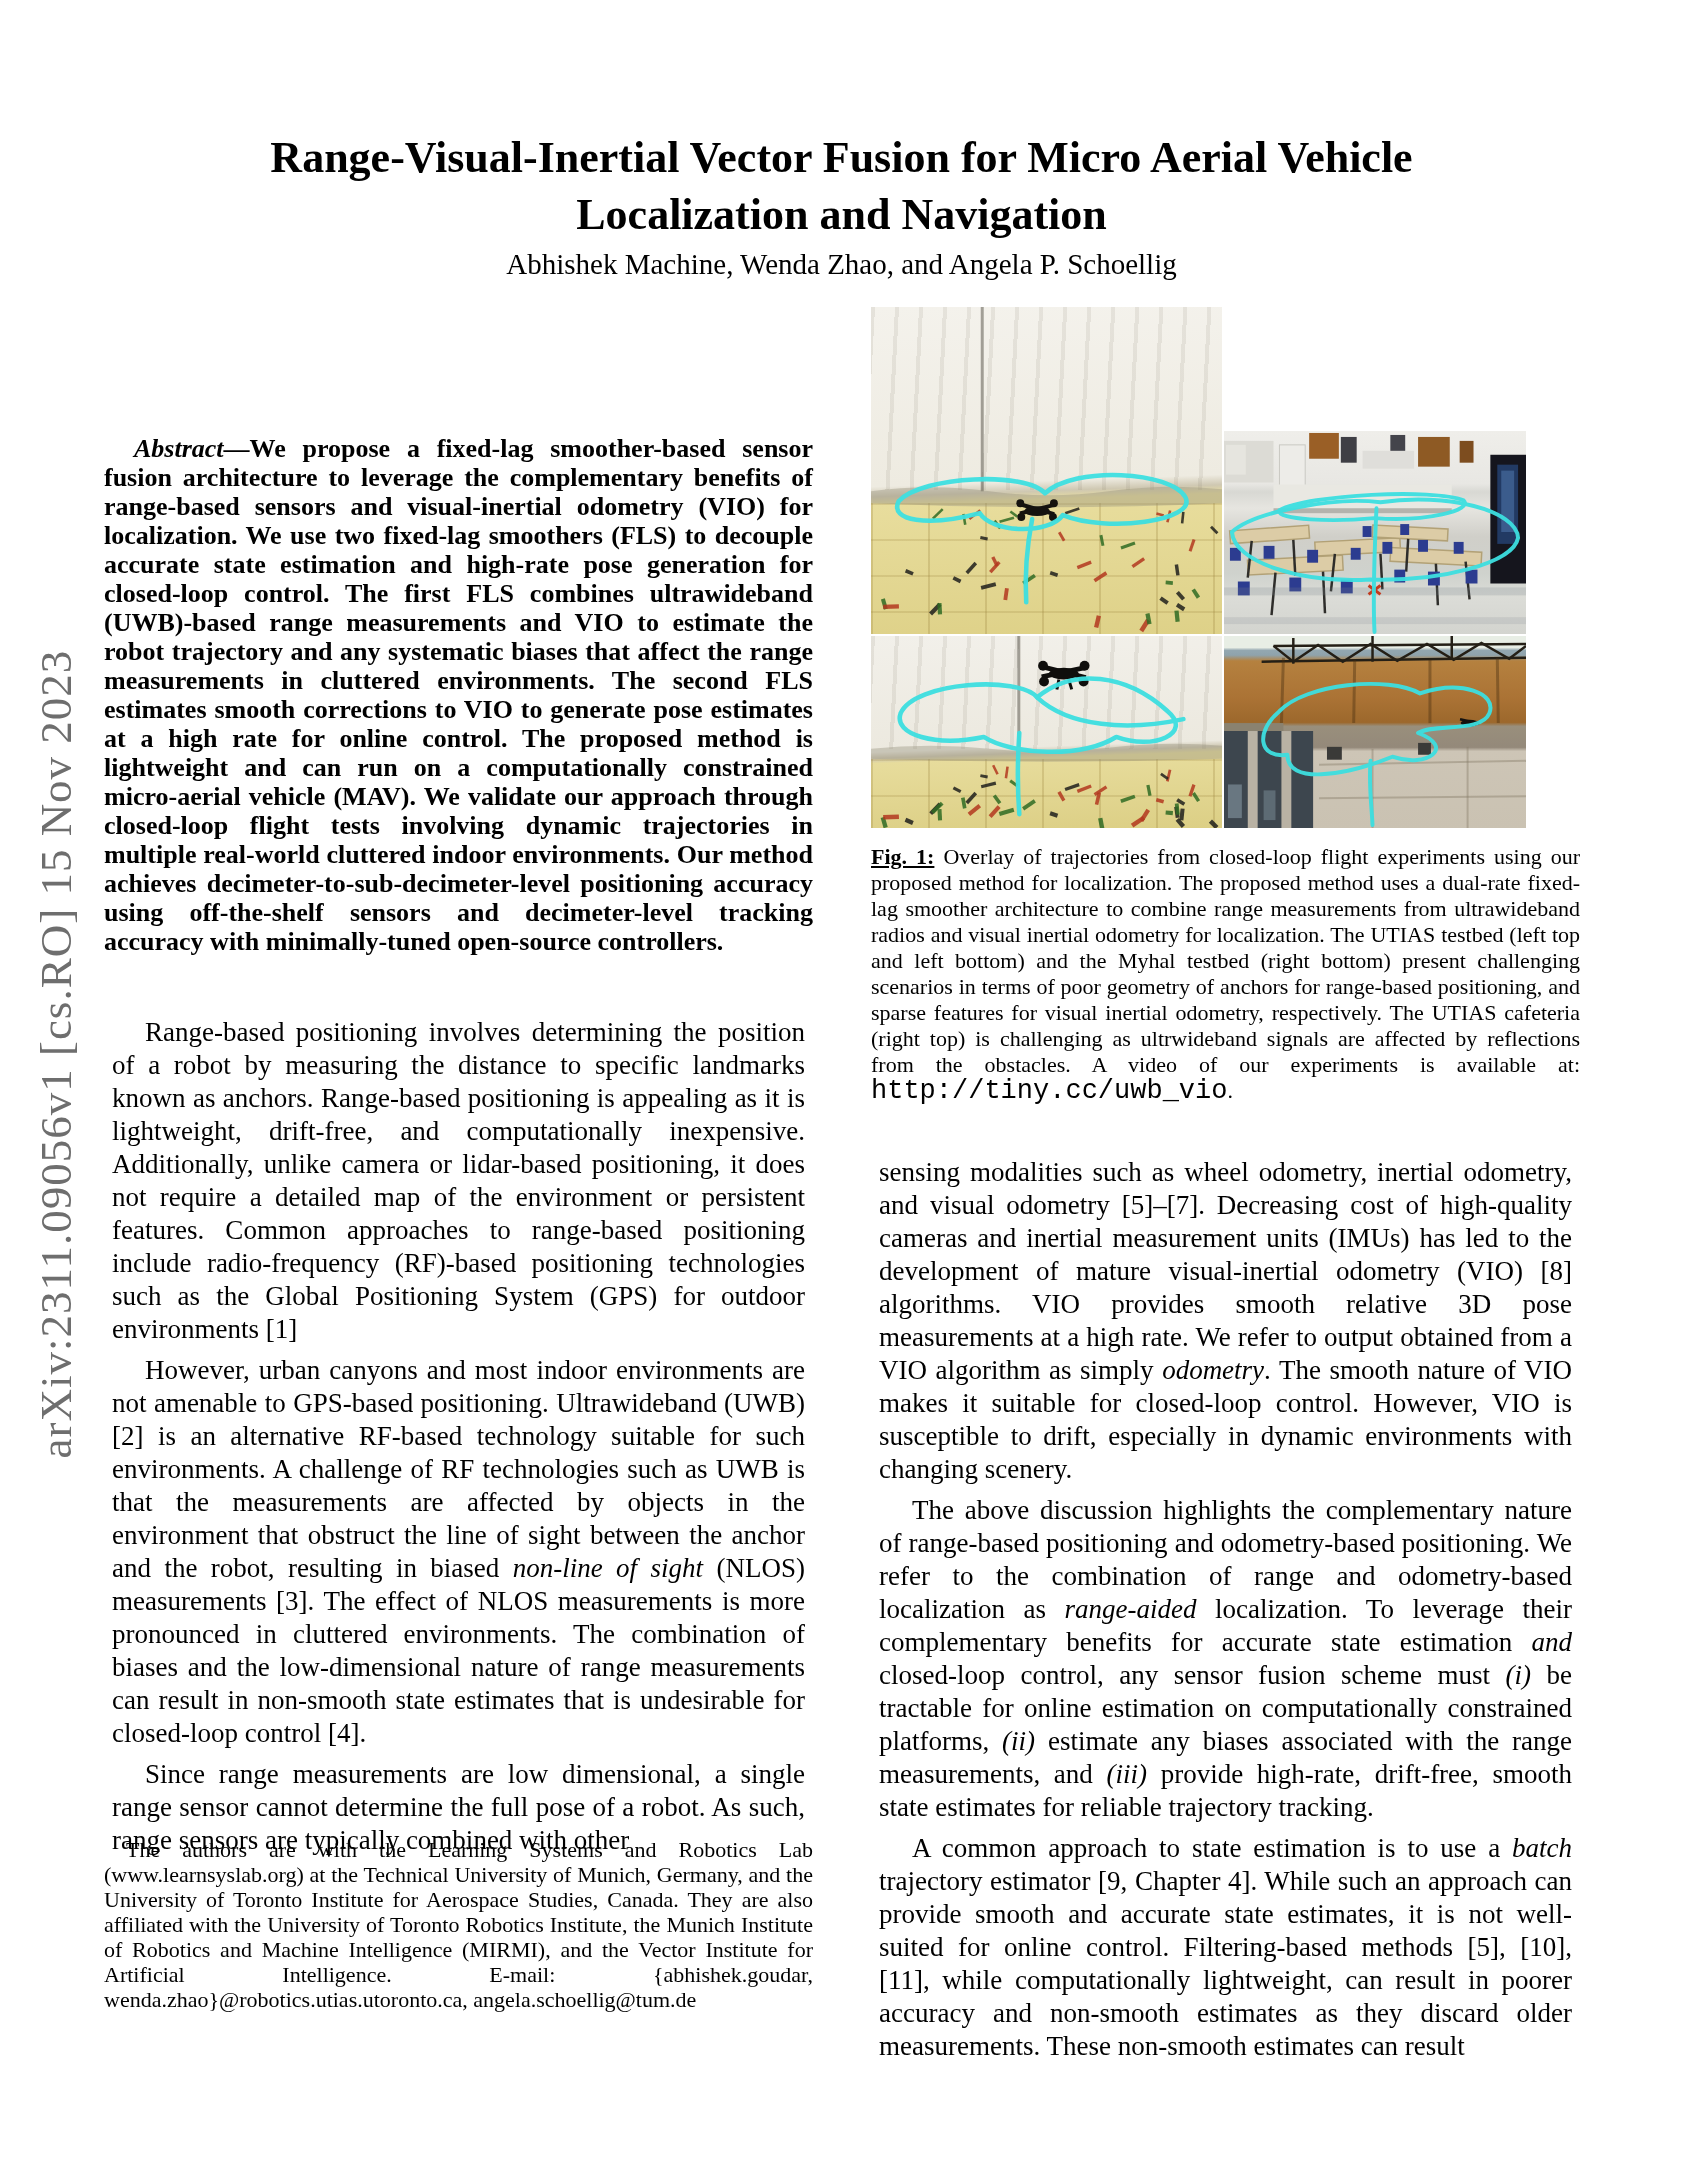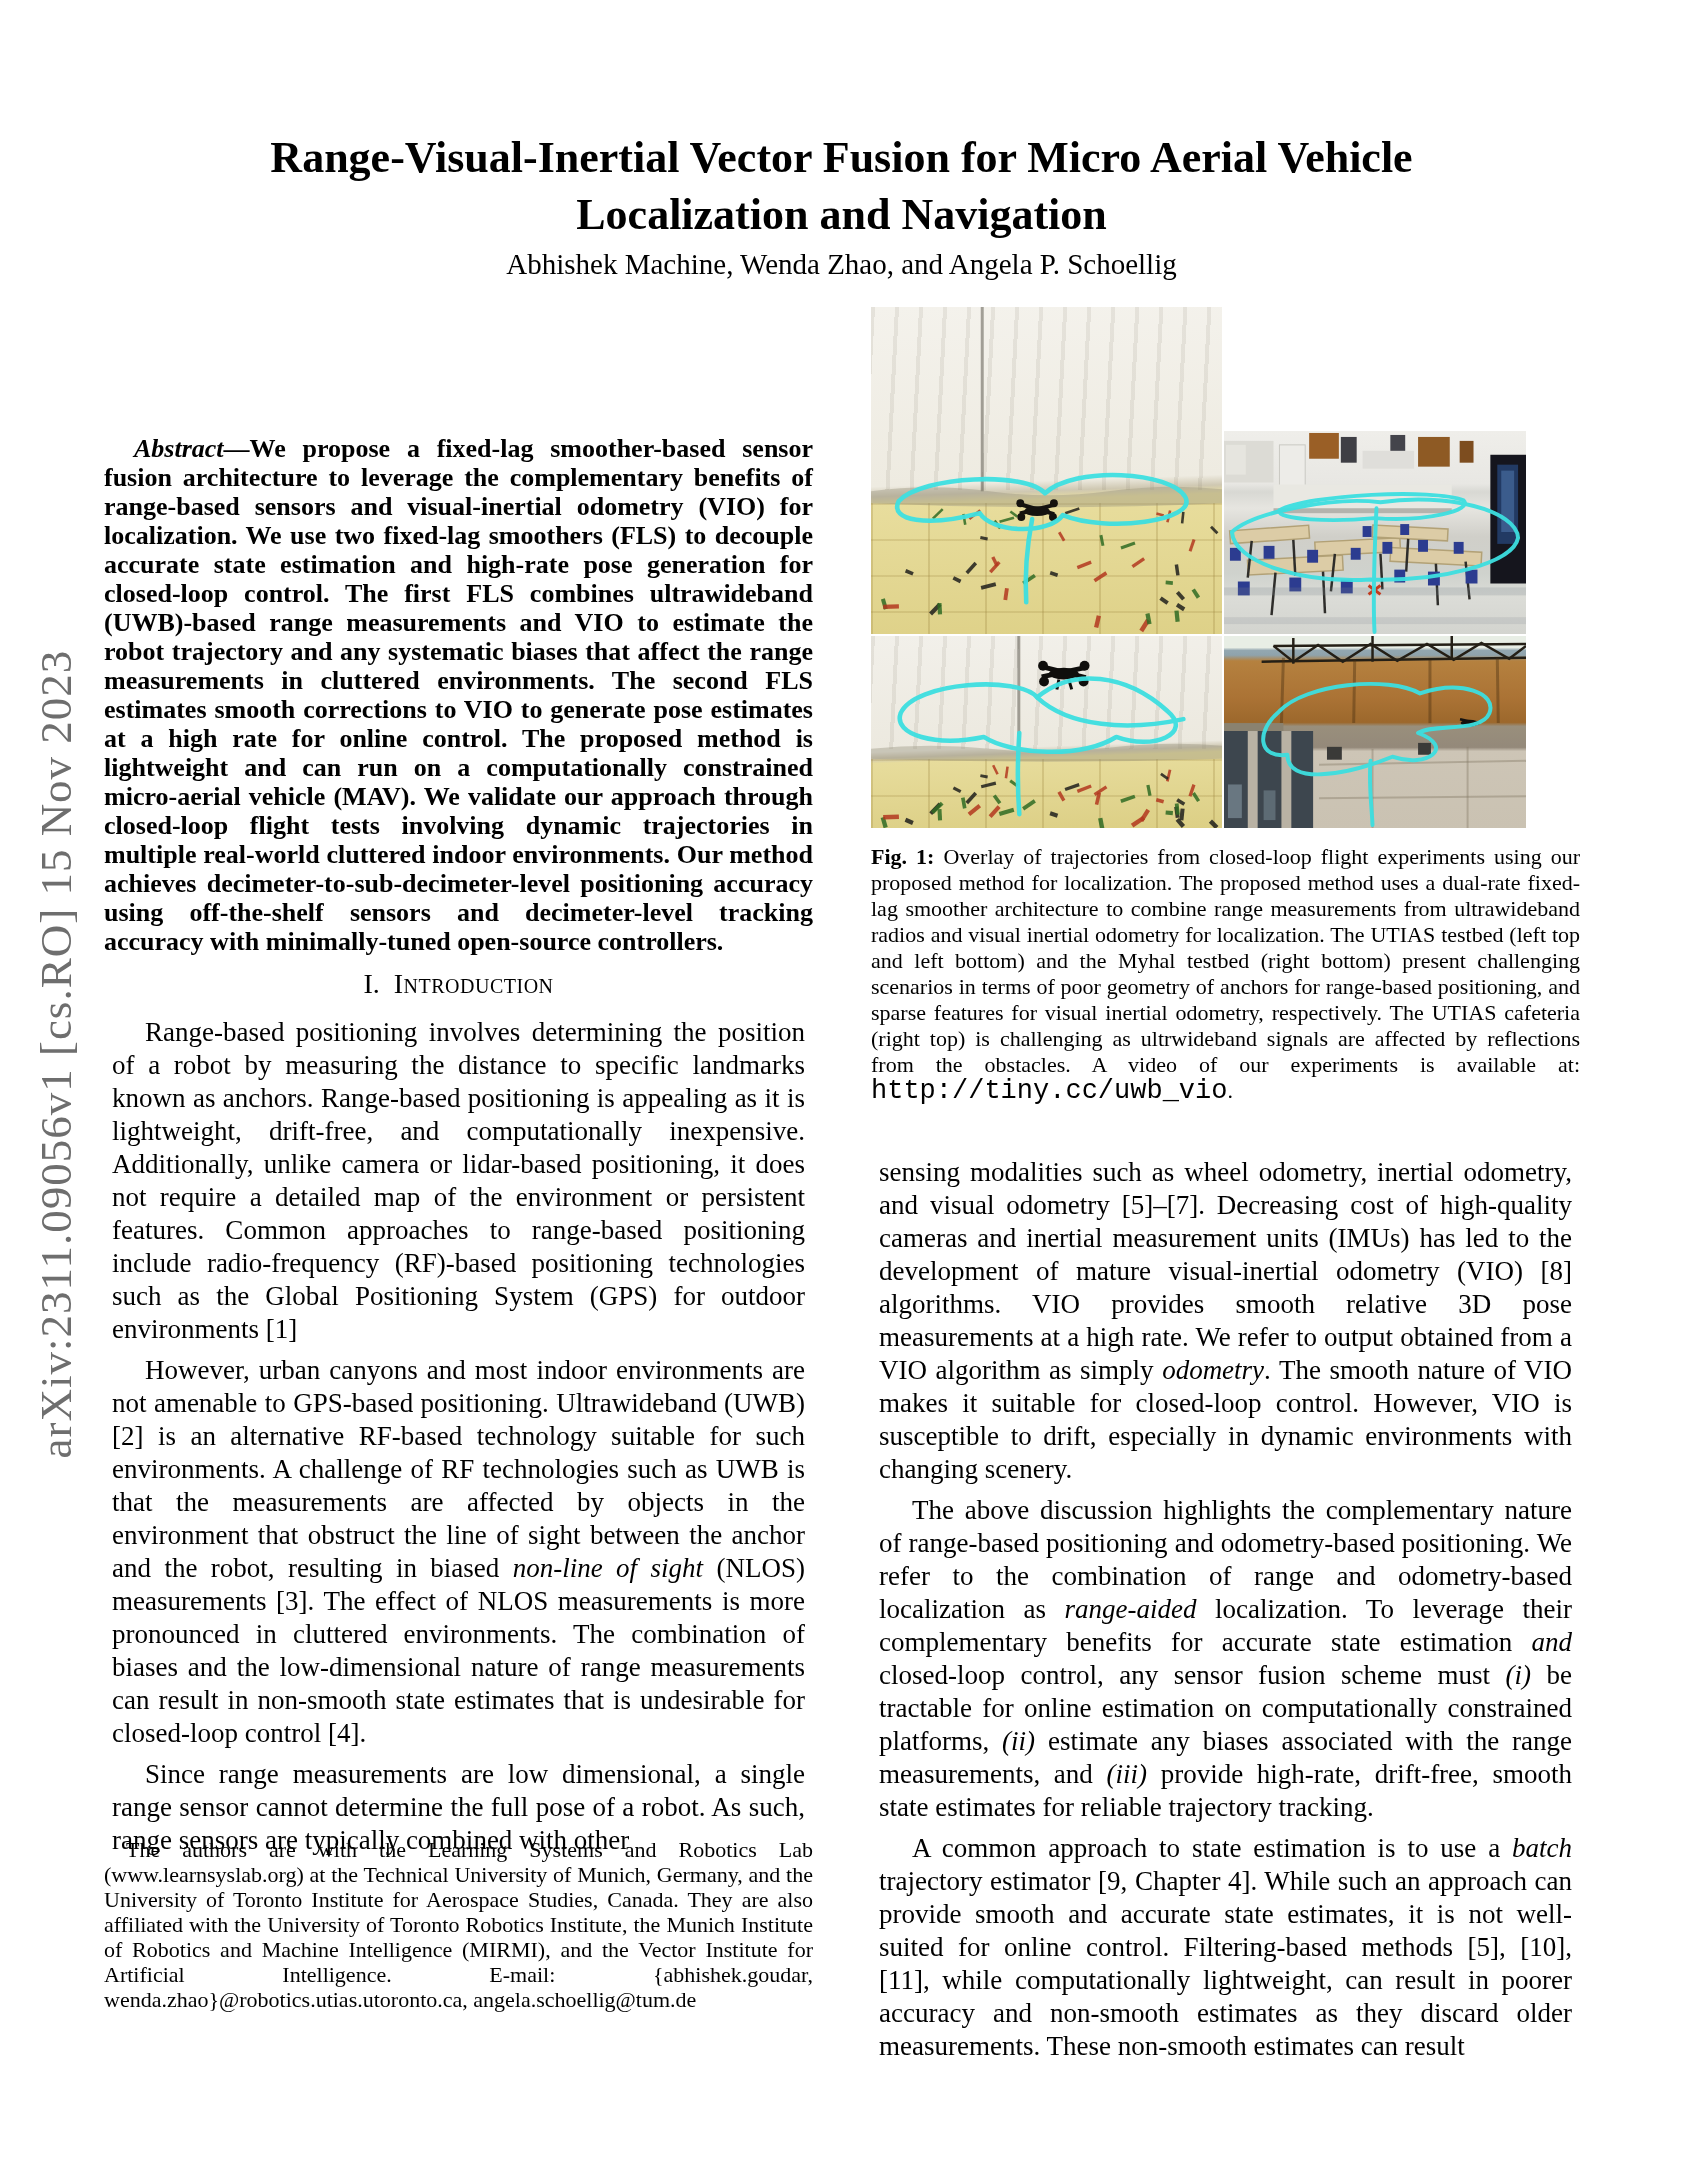--- a/index.html
+++ b/index.html
@@ -63,21 +63,21 @@
       repeating-linear-gradient(90deg, rgba(150,125,55,0.25) 0 2px, transparent 2px 57px),
       repeating-linear-gradient(180deg, rgba(150,125,55,0.20) 0 2px, transparent 2px 36px);
   }
   #photo-utias-top .mat-grid { height:40%; }
   #photo-utias-bottom .mat-grid { height:36%; }
   .traj { fill:none; stroke-linecap:round; stroke-linejoin:round; stroke-width:4.6px; opacity:0.95; }
   .figcaption {
     position:absolute; left:871px; top:844px; width:709px;
     font-size:22px; line-height:26px; text-align:justify;
   }
-  .figcaption .cap-label { font-weight:bold; }
+  .figcaption .cap-label { font-weight:bold;text-decoration:underline; }
   .mono { font-family:"Liberation Mono", monospace; font-size:27px; }
   .em { font-style:italic; }
 </style>
 </head>
 <body>
 
 <div class="page">
 
   <div class="watermark" style="color: rgb(110, 110, 110);">arXiv:2311.09056v1  [cs.RO]  15 Nov 2023</div>
 
@@ -85,23 +85,20 @@
     <span>Range-Visual-Inertial Vector Fusion for Micro Aerial Vehicle</span><br>
     <span>Localization and Navigation</span>
   </h1>
 
   <div class="authors-line">Abhishek Machine, Wenda Zhao, and Angela P. Schoellig</div>
 
   <div class="abstract">
     <span class="ab-label">Abstract</span><span>—We propose a fixed-lag smoother-based sensor fusion architecture to leverage the complementary benefits of range-based sensors and visual-inertial odometry (VIO) for localization. We use two fixed-lag smoothers (FLS) to decouple accurate state estimation and high-rate pose generation for closed-loop control. The first FLS combines ultrawideband (UWB)-based range measurements and VIO to estimate the robot trajectory and any systematic biases that affect the range measurements in cluttered environments. The second FLS estimates smooth corrections to VIO to generate pose estimates at a high rate for online control. The proposed method is lightweight and can run on a computationally constrained micro-aerial vehicle (MAV). We validate our approach through closed-loop flight tests involving dynamic trajectories in multiple real-world cluttered indoor environments. Our method achieves decimeter-to-sub-decimeter-level positioning accuracy using off-the-shelf sensors and decimeter-level tracking accuracy with minimally-tuned open-source controllers.</span>
   </div>
 
-  <h2 class="section-heading">
-    <span class="sec-num">I.</span><span class="sc">Introduction</span>
-  </h2>
 
   <div class="body-col body-left">
     <p class="noindent" style="text-indent:33px">Range-based positioning involves determining the position of a robot by measuring the distance to specific landmarks known as anchors. Range-based positioning is appealing as it is lightweight, drift-free, and computationally inexpensive. Additionally, unlike camera or lidar-based positioning, it does not require a detailed map of the environment or persistent features. Common approaches to range-based positioning include radio-frequency (RF)-based positioning technologies such as the Global Positioning System (GPS) for outdoor environments [1]</p>
     <p><span>However, urban canyons and most indoor environments are not amenable to GPS-based positioning. Ultrawideband (UWB) [2] is an alternative RF-based technology suitable for such environments. A challenge of RF technologies such as UWB is that the measurements are affected by objects in the environment that obstruct the line of sight between the anchor and the robot, resulting in biased </span><span class="em">non-line of sight</span><span> (NLOS) measurements [3]. The effect of NLOS measurements is more pronounced in cluttered environments. The combination of biases and the low-dimensional nature of range measurements can result in non-smooth state estimates that is undesirable for closed-loop control [4].</span></p>
     <p>Since range measurements are low dimensional, a single range sensor cannot determine the full pose of a robot. As such, range sensors are typically combined with other</p>
   </div>
 
   <div class="footnote">The authors are with the Learning Systems and Robotics Lab (www.learnsyslab.org) at the Technical University of Munich, Germany, and the University of Toronto Institute for Aerospace Studies, Canada. They are also affiliated with the University of Toronto Robotics Institute, the Munich Institute of Robotics and Machine Intelligence (MIRMI), and the Vector Institute for Artificial Intelligence. E-mail: {abhishek.goudar, wenda.zhao}@robotics.utias.utoronto.ca, angela.schoellig@tum.de</div>
 
   <div class="figure1">

